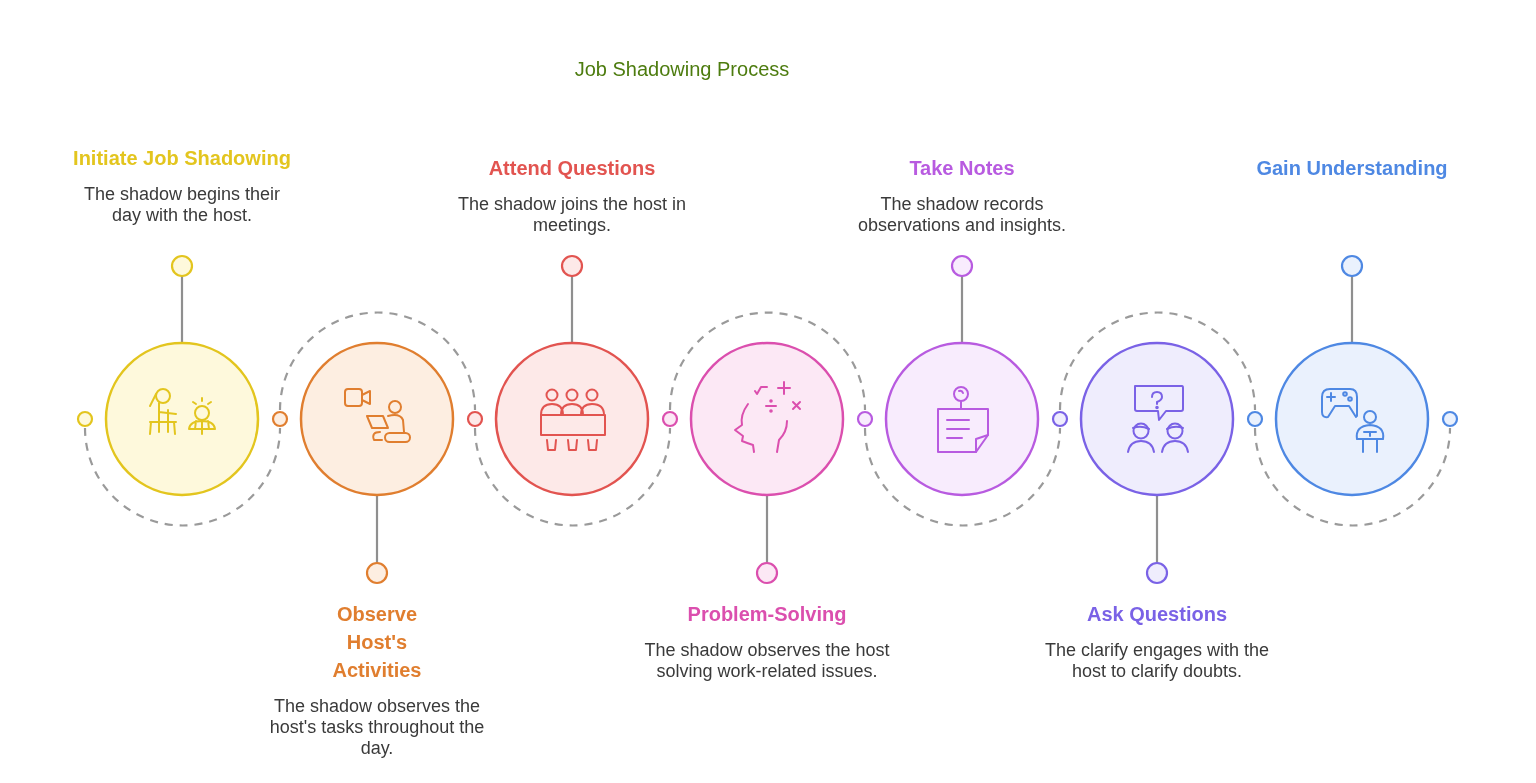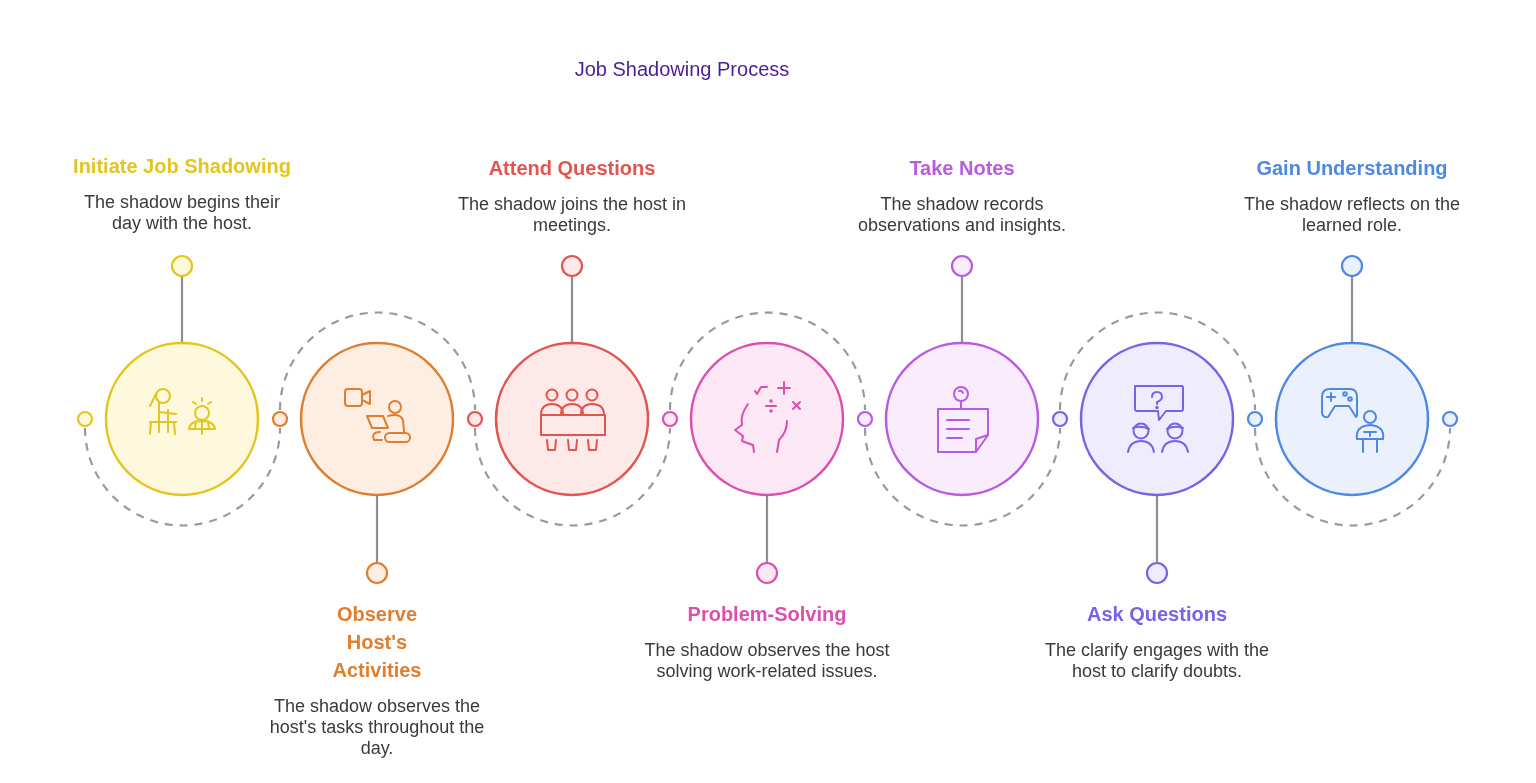--- a/index.html
+++ b/index.html
@@ -1,17 +1,17 @@
 <!DOCTYPE html>
 <html><head>
 <meta charset="utf-8">
 <style>
   html,body{margin:0;padding:0;background:#ffffff;}
   body{width:1536px;height:783px;position:relative;overflow:hidden;font-family:"Liberation Sans","DejaVu Sans",sans-serif;}
-  #title{position:absolute;left:0;width:1364px;top:58px;text-align:center;font-size:20px;color:#4c1d95;}
+  #title{position:absolute;left:0;width:1364px;top:58px;text-align:center;font-size:20px;color:#4d7c0f;}
   .label{position:absolute;width:260px;text-align:center;}
   .label .h{font-weight:bold;font-size:20px;line-height:28px;}
   .label .d{font-size:18px;line-height:21px;color:#3a3a3a;margin-top:12px;}
   svg#diagram{position:absolute;left:0;top:0;}
 </style>
 </head>
 <body>
 
 <div id="title">Job Shadowing Process</div>
 
@@ -139,35 +139,34 @@
     <path d="M1327,397 L1335,397 M1331,393 L1331,401"></path>
     <circle cx="1345" cy="394" r="1.8"></circle>
     <circle cx="1350" cy="399" r="1.8"></circle>
     <circle cx="1370" cy="417" r="6"></circle>
     <path d="M1357,439 Q1355,426 1370,425 Q1385,426 1383,439 Z"></path>
     <path d="M1364,432 L1376,432 M1370,432 L1370,436"></path>
     <path d="M1363,439 L1363,452 M1377,439 L1377,452"></path>
   </g>
 </svg>
 
-<div class="label" style="left:52px;top:152px;text-align:center;">
+<div class="label" style="left:52px;top:144px;text-align:center;">
   <div class="h" style="color:#E3C51E;">Initiate Job Shadowing</div>
   <div class="d" style="padding:0 30px;">The shadow begins their day with the host.</div>
 </div>
 <div class="label" style="left:442px;top:154px;">
   <div class="h" style="color:#E25450;">Attend Questions</div>
   <div class="d" style="padding:0 12px;">The shadow joins the host in meetings.</div>
 </div>
 <div class="label" style="left:832px;top:154px;">
   <div class="h" style="color:#B85BE0;">Take Notes</div>
   <div class="d" style="padding:0 20px;">The shadow records observations and insights.</div>
 </div>
 <div class="label" style="left:1222px;top:154px;">
   <div class="h" style="color:#4E88E3;">Gain Understanding</div>
-  <div class="d" style="padding:0 15px;">The shadow reflects on the learned role.</div>
 </div>
 
 <div class="label" style="left:247px;top:600px;">
   <div class="h" style="color:#E07E2F;padding:0 60px;">Observe Host's Activities</div>
   <div class="d" style="padding:0 5px;">The shadow observes the host's tasks throughout the day.</div>
 </div>
 <div class="label" style="left:637px;top:600px;">
   <div class="h" style="color:#DB4FAE;">Problem-Solving</div>
   <div class="d" style="padding:0 5px;">The shadow observes the host solving work-related issues.</div>
 </div>

